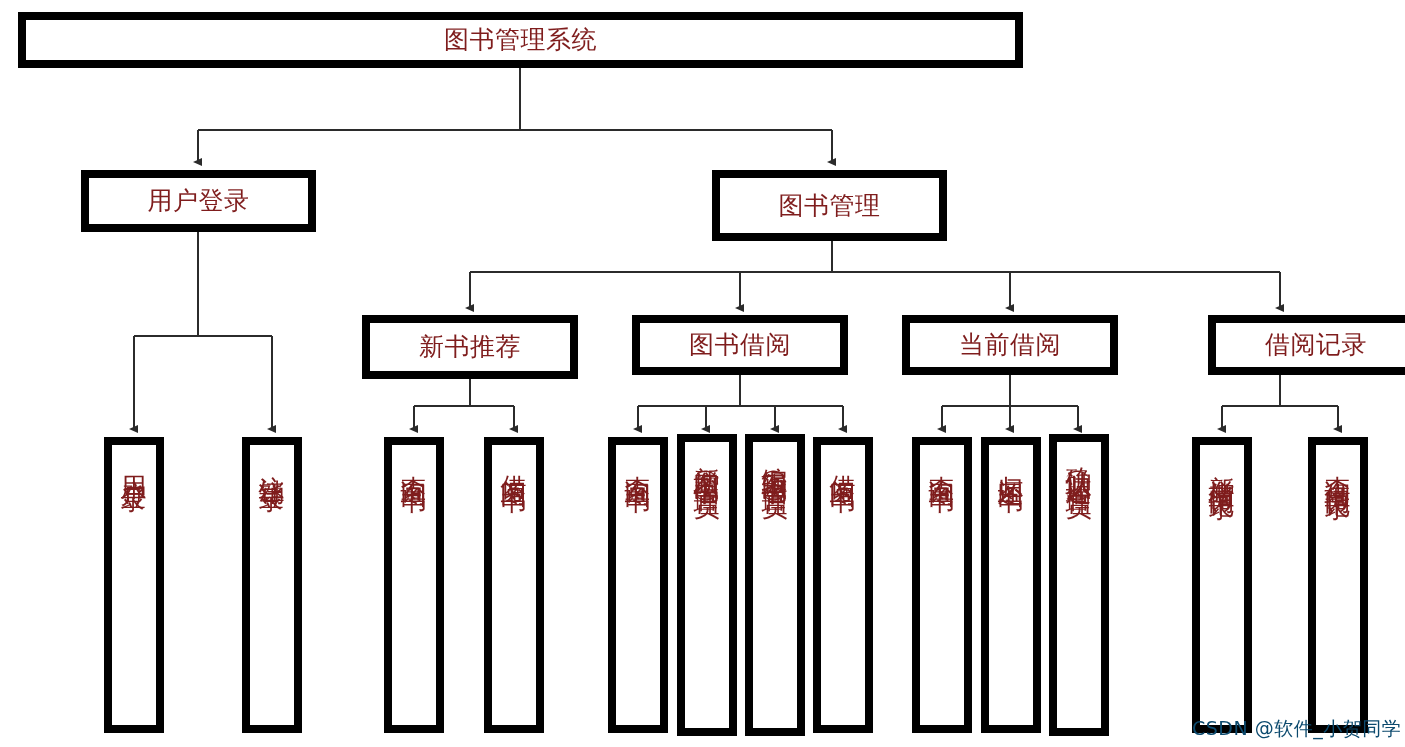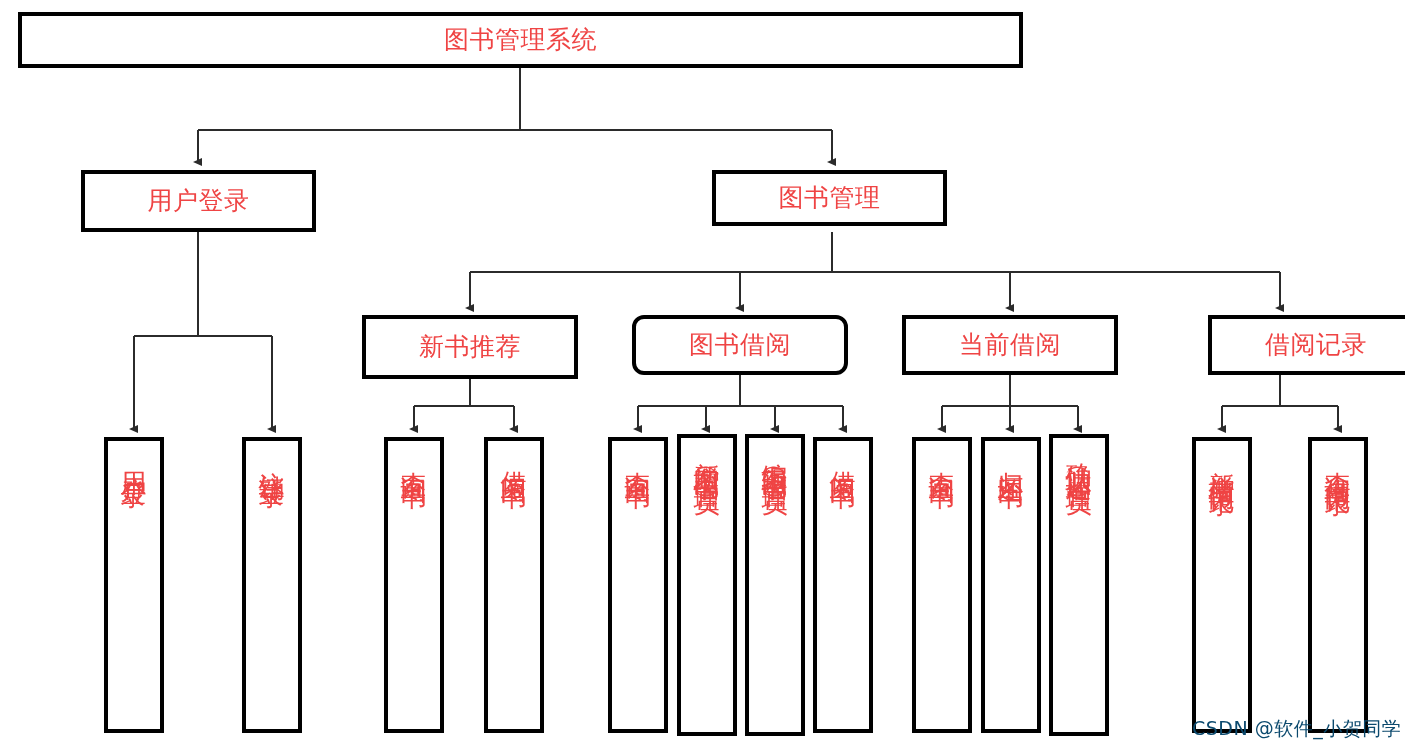--- a/index.html
+++ b/index.html
@@ -22,26 +22,26 @@
     position: absolute;
     left: 0;
     top: 0;
     width: 1405px;
     height: 747px;
     pointer-events: none;
   }
   .node {
     position: absolute;
     box-sizing: border-box;
-    border: 4px solid #000000;
+    border: 8px solid #000000;
     background: #ffffff;
     display: flex;
     align-items: center;
     justify-content: center;
-    color: #ef4444;
+    color: #7f1d1d;
   }
   .node-label {
     display: block;
     text-align: center;
     line-height: 1.18;
     letter-spacing: 0.5px;
     white-space: pre;
   }
   
   .node.horiz .node-label {
@@ -131,28 +131,28 @@
     </g>
   </svg>
 
   <div class="node root horiz" style="left:18px; top:12px; width:1005px; height:56px;">
     <span class="node-label">图书管理系统</span>
   </div>
 
   <div class="node horiz" style="left:81px; top:170px; width:235px; height:62px;">
     <span class="node-label">用户登录</span>
   </div>
-  <div class="node horiz" style="left:712px; top:170px; width:235px; height:56px;">
+  <div class="node horiz" style="left:712px; top:170px; width:235px; height:71px;">
     <span class="node-label">图书管理</span>
   </div>
 
   <div class="node horiz" style="left:362px; top:315px; width:216px; height:64px;">
     <span class="node-label">新书推荐</span>
   </div>
-  <div class="node horiz" style="left:632px; top:315px; width:216px; height:60px;border-radius:12px;">
+  <div class="node horiz" style="left:632px; top:315px; width:216px; height:60px;">
     <span class="node-label">图书借阅</span>
   </div>
   <div class="node horiz" style="left:902px; top:315px; width:216px; height:60px;">
     <span class="node-label">当前借阅</span>
   </div>
   <div class="node horiz" style="left:1172px; top:315px; width:216px; height:60px;margin-left:36px;">
     <span class="node-label">借阅记录</span>
   </div>
 
   <div class="node vert" style="left:104px; top:437px; width:60px; height:296px;">

